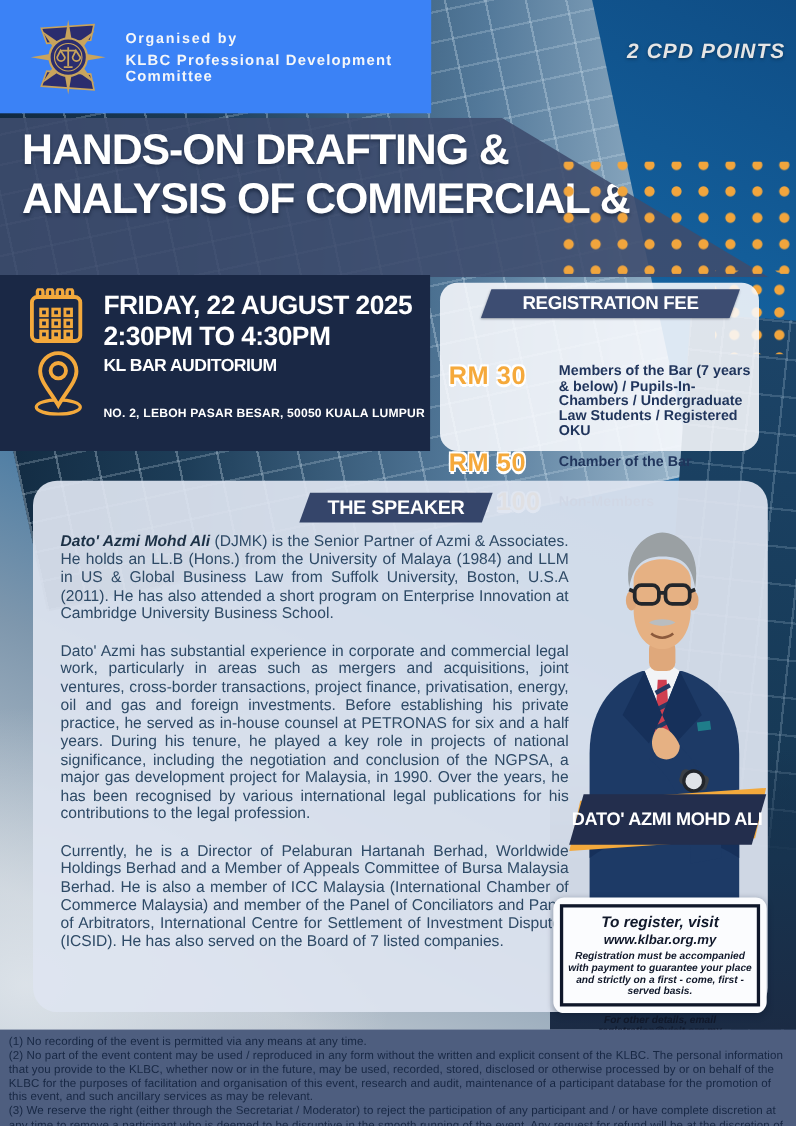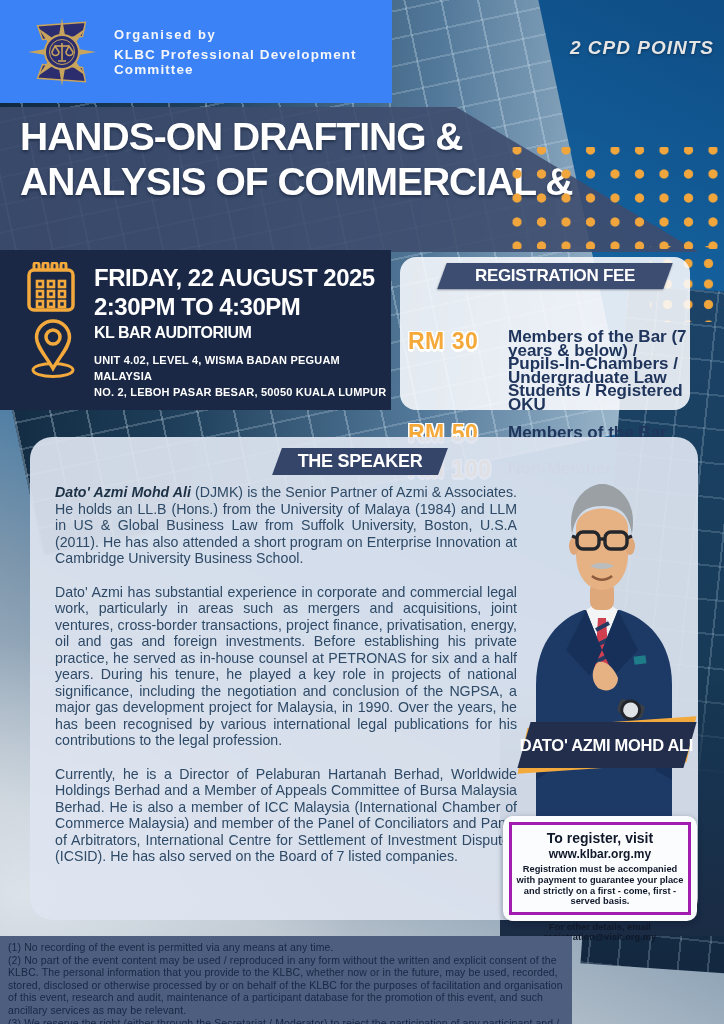--- a/index.html
+++ b/index.html
@@ -64,21 +64,21 @@
   .fee-card{position:absolute;left:400px;top:257px;width:290px;height:153px;
     background:rgba(249,251,254,.88);border-radius:16px;}
   .fee-banner{position:absolute;left:442px;top:263px;width:226px;height:26px;
     background:#3d4d72;transform:skewX(-20deg);box-shadow:0 1px 2px rgba(10,20,40,.4);}
   .fee-banner span{display:block;transform:skewX(20deg);color:#fff;text-align:center;
     font-size:17px;font-weight:bold;line-height:26px;letter-spacing:-.3px;}
   .fee-rows{position:absolute;left:408px;top:312px;width:282px;margin-top:16px;}
   .fee-row{display:flex;align-items:flex-start;margin-bottom:9px;}
   .fee-price{flex:0 0 100px;font-size:23px;font-weight:bold;color:#f5a93b;letter-spacing:.5px;
     text-shadow:-1.5px -1.5px 0 #fff,1.5px -1.5px 0 #fff,-1.5px 1.5px 0 #fff,1.5px 1.5px 0 #fff,0 2.5px 0 #fff;}
-  .fee-aud{flex:1;font-size:17px;line-height:13.5px;font-weight:bold;color:#20355c;padding-top:2px;}
+  .fee-aud{flex:1;font-size:13px;line-height:13.5px;font-weight:bold;color:#20355c;padding-top:2px;}
   .fee-row.r2 .fee-aud,.fee-row.r3 .fee-aud{padding-top:6px;}
   
   .speaker-card{position:absolute;left:30px;top:437px;width:668px;height:483px;
     background:rgba(222,228,240,.93);border-radius:22px;}
   .speaker-banner{position:absolute;left:277px;top:448px;width:166px;height:27px;
     background:#35456a;transform:skewX(-20deg);}
   .speaker-banner span{display:block;transform:skewX(20deg);color:#fff;text-align:center;
     font-size:18px;font-weight:bold;line-height:27px;letter-spacing:-.3px;}
   .bio{position:absolute;left:55px;top:484px;width:462px;color:#2e4a66;
     font-size:14.2px;line-height:16.5px;text-align:justify;}
@@ -88,29 +88,29 @@
   .nameplate{position:absolute;left:524px;top:722px;width:166px;height:46px;}
   .nameplate .gold{position:absolute;inset:0;background:#f3a93c;
     transform:skewX(-16deg) rotate(-4deg);}
   .nameplate .navy{position:absolute;inset:0;background:#232e4d;transform:skewX(-16deg);
     display:flex;align-items:center;justify-content:center;}
   .nameplate .navy span{transform:skewX(16deg);color:#fff;font-size:16.5px;font-weight:bold;
     letter-spacing:-.3px;white-space:nowrap;}
   
   .register-box{position:absolute;left:503px;top:816px;width:194px;height:105px;
     background:#fbfcfe;border-radius:10px;box-shadow:0 2px 6px rgba(10,20,40,.35);}
-  .register-inner{position:absolute;inset:6px;border:3px solid #a21caf;
-    text-align:center;color:#10182a;padding-top:5px;}
+  .register-inner{position:absolute;inset:6px;border:3px solid #0f172a;
+    text-align:center;color:#10182a;padding-top:5px;font-style:italic;}
   .reg-line1{font-size:14px;font-weight:bold;}
   .reg-site{font-size:12px;font-weight:bold;margin-top:1px;}
   .reg-note{font-size:9.3px;line-height:10.8px;font-weight:bold;margin:3px 4px 0 4px;}
   .reg-contact{font-size:9.3px;font-weight:bold;margin-top:15px;}
   .reg-email{font-size:9.3px;font-weight:bold;}
   
-  .terms{position:absolute;left:0;top:936px;width:572px;height:88px;background:#4e5e7f;
+  .terms{position:absolute;left:0;top:936px;width:724px;height:88px;background:#4e5e7f;
     color:#172743;padding:5px 8px 0 8px;}
   .terms p{margin:0;font-size:10.5px;line-height:12.6px;font-weight:500;letter-spacing:.1px;}
 </style>
 </head>
 <body>
 
 <div class="poster">
 
   <div class="bg-sky"></div>
   <div class="bg-tower-left"></div>
@@ -185,36 +185,36 @@
     <svg class="ev-icon ev-pin" width="46" height="60" viewBox="0 0 46 60">
       <ellipse cx="23" cy="52" rx="20" ry="6.5" fill="none" stroke="#f3a93c" stroke-width="3"></ellipse>
       <path d="M23 3 a16.5 16.5 0 0 1 16.5 16.5 c0 9 -9 18 -16.5 31 c-7.5 -13 -16.5 -22 -16.5 -31 A16.5 16.5 0 0 1 23 3 Z" fill="#1a2845" stroke="#f3a93c" stroke-width="3.5"></path>
       <circle cx="23" cy="19" r="7" fill="none" stroke="#f3a93c" stroke-width="3.5"></circle>
     </svg>
     <div class="ev-date">
       <span>FRIDAY,  22 AUGUST 2025</span><br><span>2:30PM TO 4:30PM</span>
     </div>
     <div class="ev-venue">KL BAR AUDITORIUM</div>
     <div class="ev-addr">
-      <span>UNIT 4.02, LEVEL 4, WISMA BADAN PEGUAM MALAYSIA</span><br><span>NO. 2, LEBOH PASAR BESAR, 50050 KUALA LUMPUR</span>
+      <br><span>NO. 2, LEBOH PASAR BESAR, 50050 KUALA LUMPUR</span>
     </div>
   </section>
 
   <section class="fee-card"></section>
   <div class="fee-banner">
     <span>REGISTRATION FEE</span>
   </div>
   <div class="fee-rows">
     <div class="fee-row r1">
       <div class="fee-price">RM 30</div>
       <div class="fee-aud">Members of the Bar (7 years &amp; below) / Pupils-In-Chambers / Undergraduate Law Students / Registered OKU</div>
     </div>
     <div class="fee-row r2">
       <div class="fee-price">RM 50</div>
-      <div class="fee-aud">Members of the Bar</div>
+      <div class="fee-aud">Chamber of the Bar</div>
     </div>
     <div class="fee-row r3">
       <div class="fee-price">RM 100</div>
       <div class="fee-aud">Non-Members</div>
     </div>
   </div>
 
   <section class="speaker-card"></section>
   <div class="speaker-banner">
     <span>THE SPEAKER</span>

